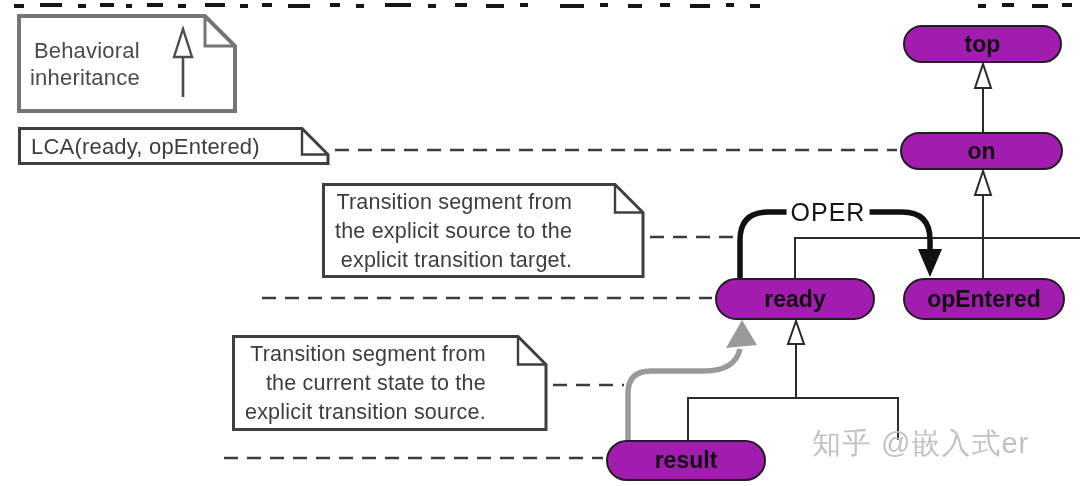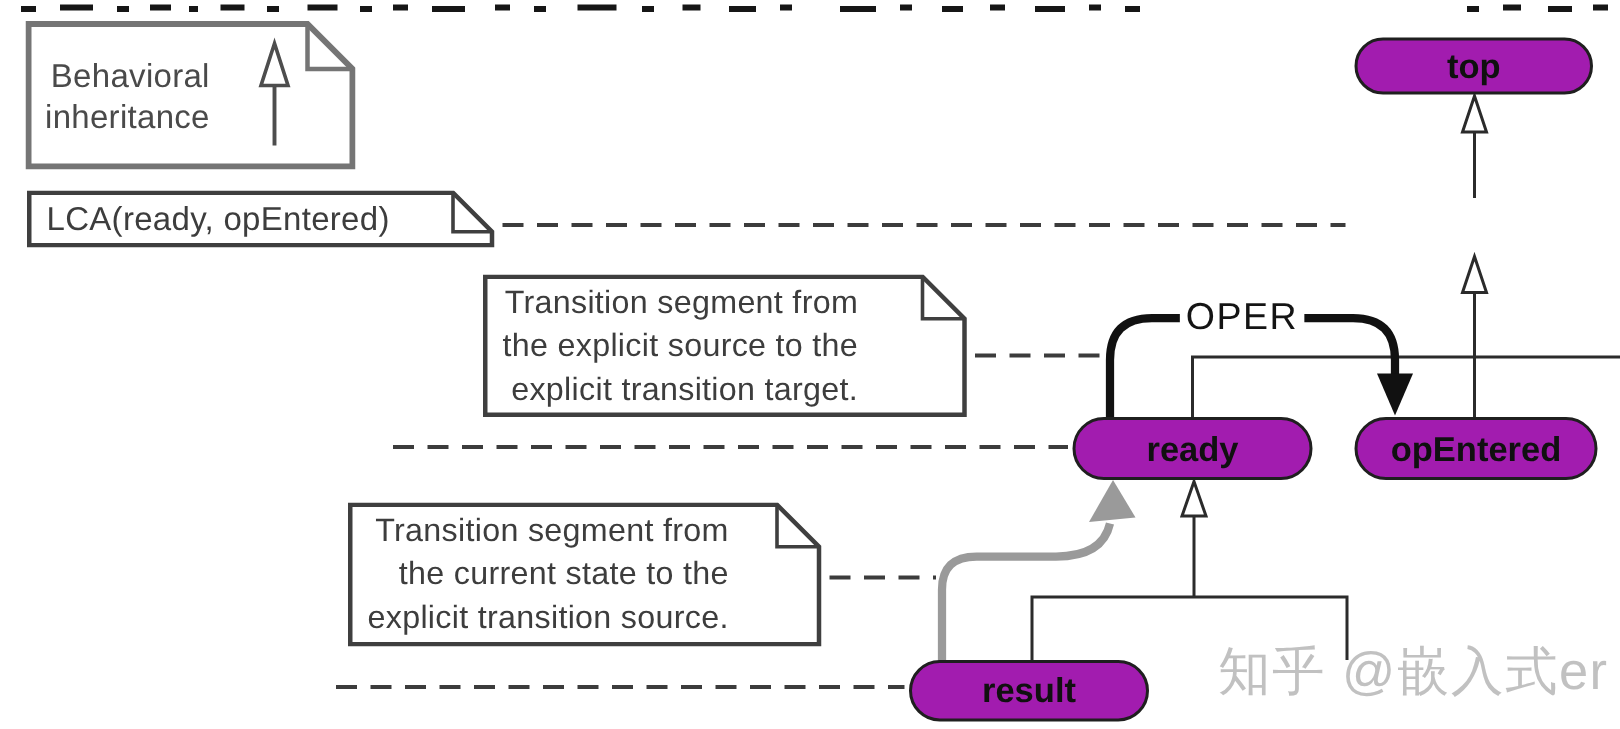--- a/index.html
+++ b/index.html
@@ -22,21 +22,21 @@
     position:absolute;z-index:2;background:#a21caf;border:2.5px solid #1f1f1f;
     border-radius:21px;display:flex;align-items:center;justify-content:center;
     font-size:23px;font-weight:bold;color:#101010;box-sizing:border-box;
   }
   .oper-label{
     position:absolute;z-index:3;left:828px;top:212px;transform:translate(-50%,-50%);
     background:#fff;padding:0 4px;font-size:25px;color:#141414;letter-spacing:1px;
   }
   .watermark{
     position:absolute;z-index:5;left:812px;top:424px;
-    font-size:35px;color:rgba(188,188,188,0.92);letter-spacing:1px;white-space:nowrap;
+    font-size:29px;color:rgba(188,188,188,0.92);letter-spacing:1px;white-space:nowrap;
   }
 </style>
 </head>
 <body>
 
 <div class="stage">
 
   <svg class="layer" width="1080" height="486" viewBox="0 0 1080 486">
 
     <g fill="#161616">
@@ -145,20 +145,21 @@
       <path d="M1.5,1.5 H286 L314,29.5 V94.5 H1.5 Z" fill="#fff" stroke="#3f3f3f" stroke-width="3"></path>
       <path d="M286,1.5 V29.5 H314" fill="none" stroke="#3f3f3f" stroke-width="2.4"></path>
     </svg>
     <div class="note-text" style="font-size:21.5px">Transition segment from
 the current state to the
 explicit transition source.</div>
   </div>
 
 
   <div class="state" style="left:903px;top:25px;width:159px;height:38px">top</div>
+  <div class="state" style="left:900px;top:132px;width:163px;height:38px">on</div>
   <div class="state" style="left:715px;top:278px;width:160px;height:42px">ready</div>
   <div class="state" style="left:903px;top:278px;width:162px;height:42px">opEntered</div>
   <div class="state" style="left:606px;top:440px;width:160px;height:41px">result</div>
 
   <div class="oper-label">OPER</div>
 
   <div class="watermark">知乎 @嵌入式er</div>
 
 </div>
 

